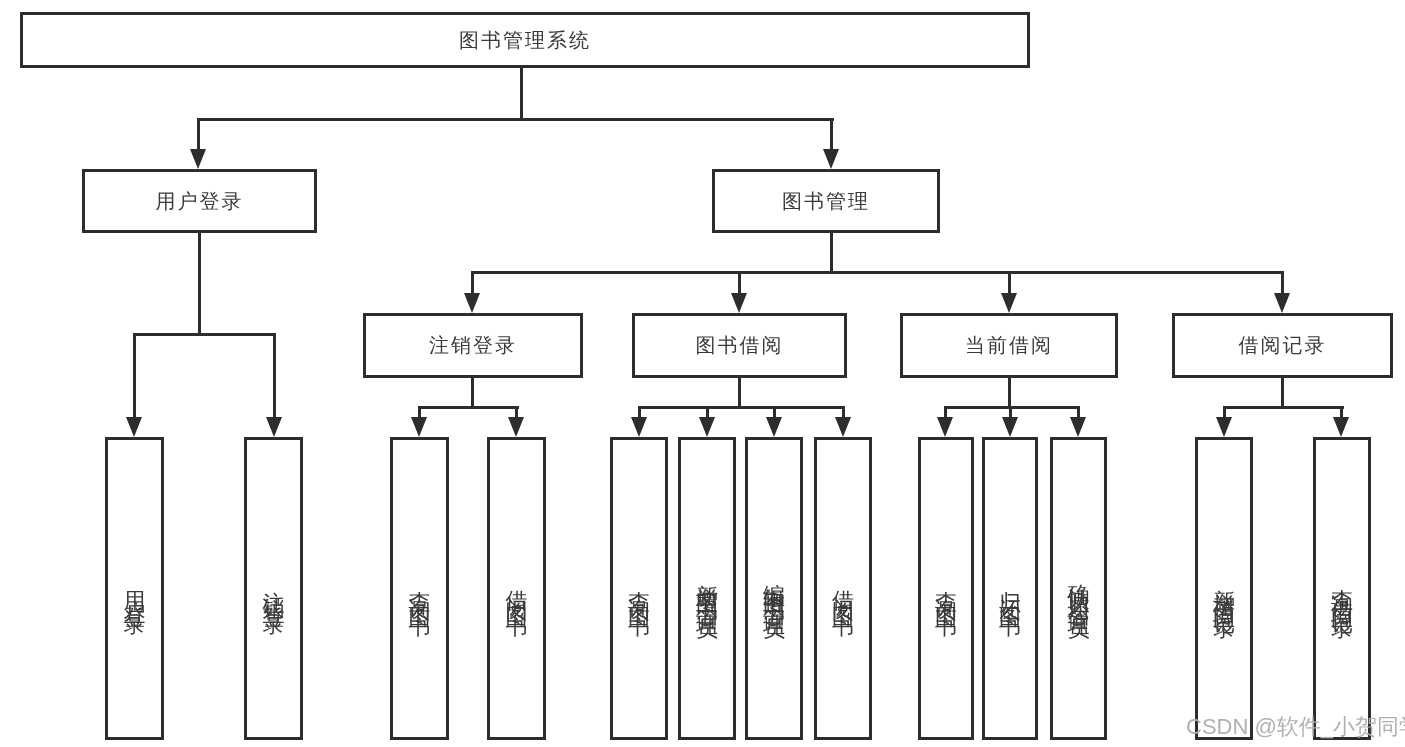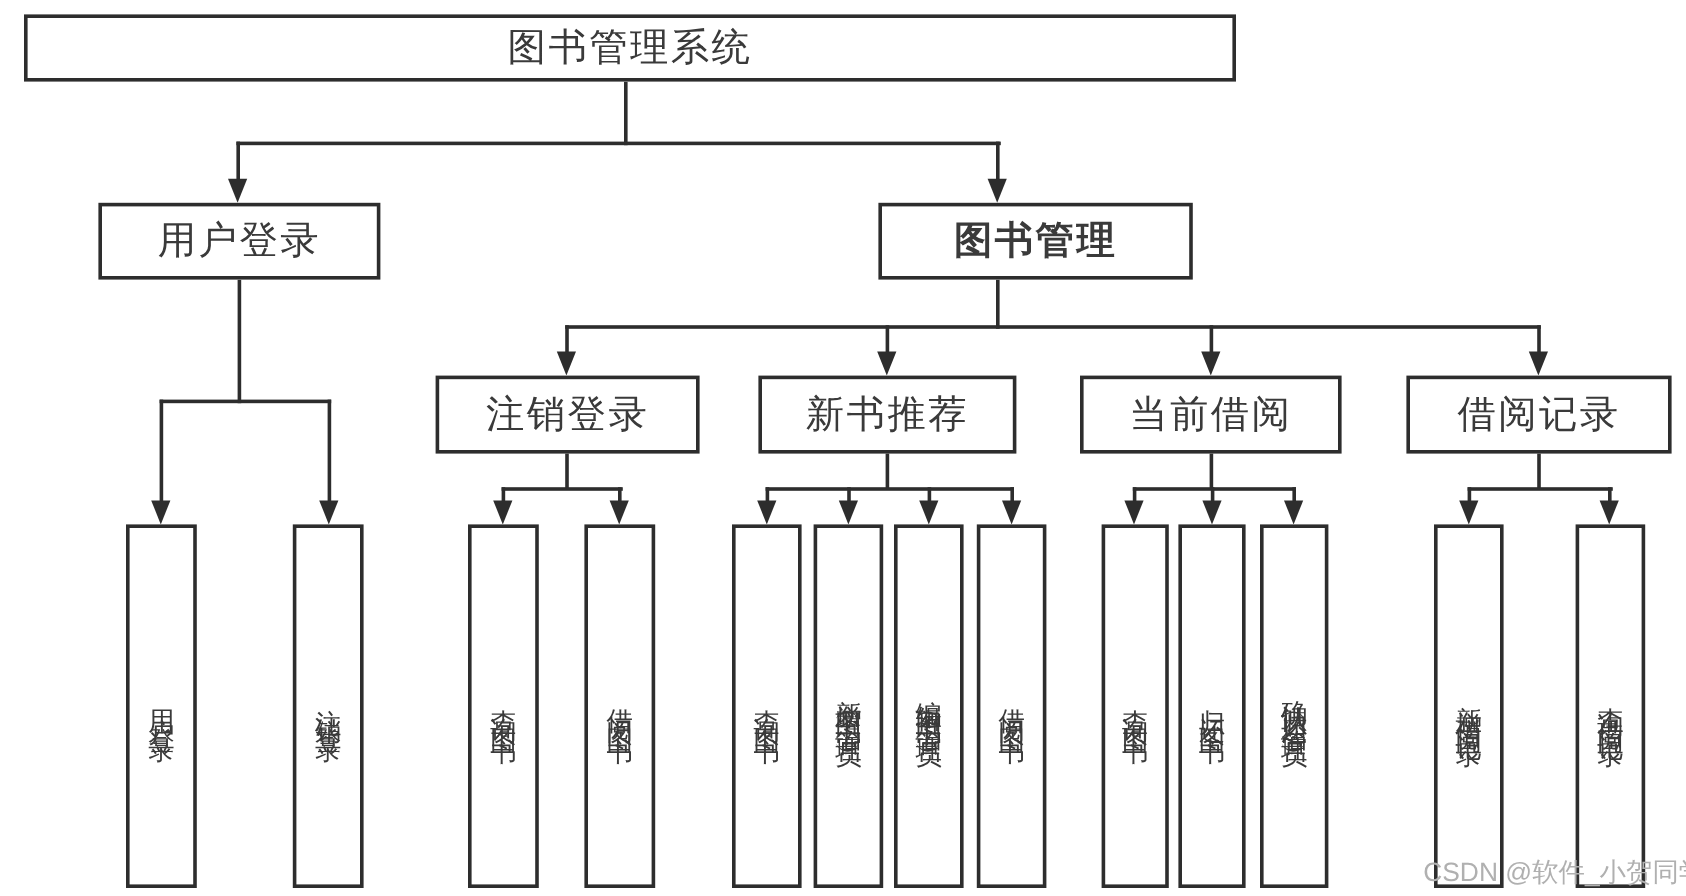--- a/index.html
+++ b/index.html
@@ -17,21 +17,21 @@
     overflow:hidden;
     font-family:"Liberation Sans","DejaVu Sans",sans-serif;
     color:var(--text);
   }
   .hnode{
     position:absolute;
     box-sizing:border-box;
     border:3px solid var(--line);
     background:#fff;
     display:flex;align-items:center;justify-content:center;
-    font-size:32px;
+    font-size:20px;
     letter-spacing:2px;
     color:var(--text);
   }
   .vnode{
     position:absolute;
     box-sizing:border-box;
     border:3px solid var(--line);
     background:#fff;
     display:flex;align-items:center;justify-content:center;
     writing-mode:vertical-rl;
@@ -123,24 +123,24 @@
   <div class="vline" style="left:1281px;top:377px;height:31px;"></div>
   <div class="hline" style="left:1223px;top:406px;width:121px;"></div>
   <div class="vline" style="left:1223px;top:406px;height:14px;"></div>
   <div class="arrow" style="left:1216px;top:417px;"></div>
   <div class="vline" style="left:1340px;top:406px;height:14px;"></div>
   <div class="arrow" style="left:1333px;top:417px;"></div>
 
   <div class="hnode" style="left:20px;top:12px;width:1010px;height:56px;">图书管理系统</div>
 
   <div class="hnode" style="left:82px;top:169px;width:235px;height:64px;">用户登录</div>
-  <div class="hnode" style="left:732px;top:169px;width:262px;height:64px;font-weight:bold;">图书管理</div>
+  <div class="hnode" style="left:712px;top:169px;width:228px;height:64px;">图书管理</div>
 
   <div class="hnode" style="left:363px;top:313px;width:220px;height:65px;">注销登录</div>
-  <div class="hnode" style="left:632px;top:313px;width:215px;height:65px;">新书推荐</div>
+  <div class="hnode" style="left:632px;top:313px;width:215px;height:65px;">图书借阅</div>
   <div class="hnode" style="left:900px;top:313px;width:218px;height:65px;">当前借阅</div>
   <div class="hnode" style="left:1172px;top:313px;width:221px;height:65px;">借阅记录</div>
 
   <div class="vnode" style="left:105px;top:437px;width:59px;height:303px;">用户登录</div>
   <div class="vnode" style="left:244px;top:437px;width:59px;height:303px;">注销登录</div>
 
   <div class="vnode" style="left:390px;top:437px;width:59px;height:303px;">查询图书</div>
   <div class="vnode" style="left:487px;top:437px;width:59px;height:303px;">借阅图书</div>
 
   <div class="vnode" style="left:610px;top:437px;width:58px;height:303px;">查询图书</div>

